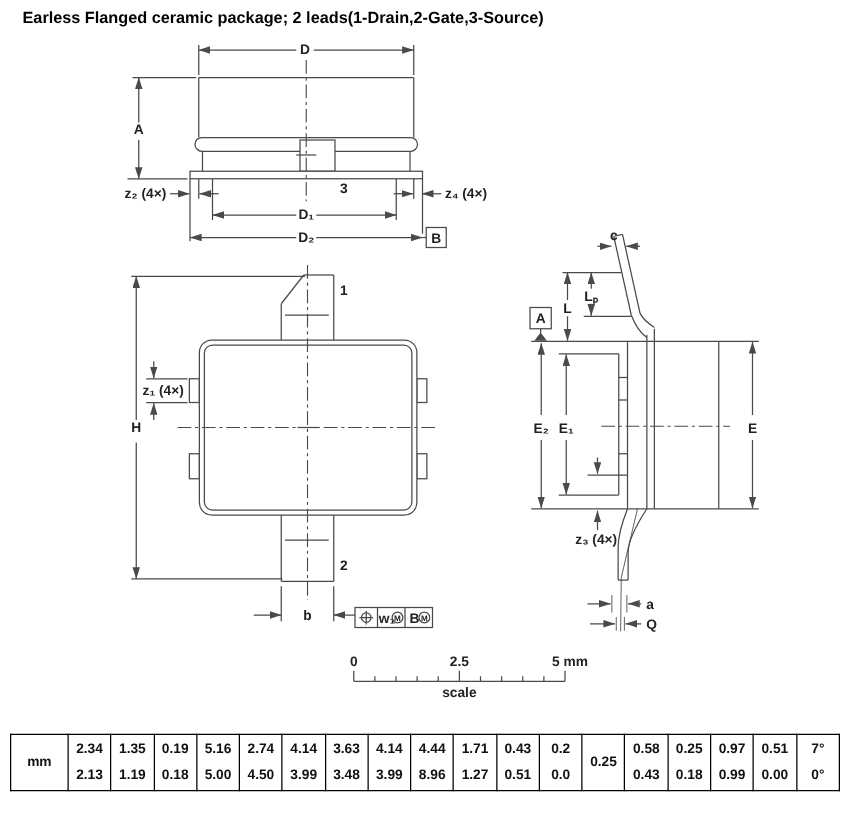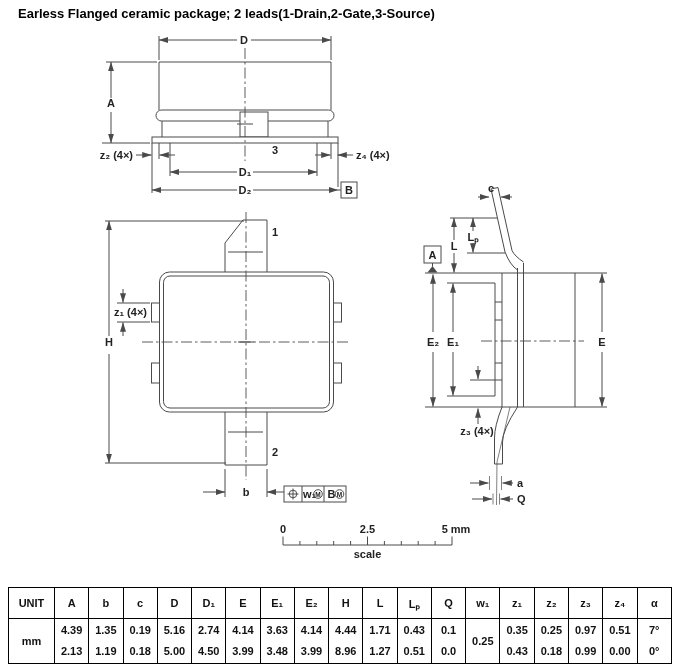--- a/index.html
+++ b/index.html
@@ -290,45 +290,24 @@
     <text x="367.5" y="557.5" text-anchor="middle">scale</text>
   </g>
 </svg>
 
 <table class="dims">
   <colgroup>
     <col style="width:46px">
     <col span="18">
   </colgroup>
   <tbody>
-      <tr>
-    <th>UNIT</th>
-    <th>A</th>
-    <th>b</th>
-    <th>c</th>
-    <th>D</th>
-    <th>D₁</th>
-    <th>E</th>
-    <th>E₁</th>
-    <th>E₂</th>
-    <th>H</th>
-    <th>L</th>
-    <th>Lₚ</th>
-    <th>Q</th>
-    <th>w₁</th>
-    <th>z₁</th>
-    <th>z₂</th>
-    <th>z₃</th>
-    <th>z₄</th>
-    <th>α</th>
-  </tr>
   <tr>
     <td>mm</td>
     <td>
-          <div class="mm2">4.39</div>
+          <div class="mm2">2.34</div>
           <div class="mm2">2.13</div>
         </td>
     <td>
           <div class="mm2">1.35</div>
           <div class="mm2">1.19</div>
         </td>
     <td>
           <div class="mm2">0.19</div>
           <div class="mm2">0.18</div>
         </td>
@@ -358,28 +337,28 @@
         </td>
     <td>
           <div class="mm2">1.71</div>
           <div class="mm2">1.27</div>
         </td>
     <td>
           <div class="mm2">0.43</div>
           <div class="mm2">0.51</div>
         </td>
     <td>
-          <div class="mm2">0.1</div>
+          <div class="mm2">0.2</div>
           <div class="mm2">0.0</div>
         </td>
     <td>
           <div class="single">0.25</div>
         </td>
     <td>
-          <div class="mm2">0.35</div>
+          <div class="mm2">0.58</div>
           <div class="mm2">0.43</div>
         </td>
     <td>
           <div class="mm2">0.25</div>
           <div class="mm2">0.18</div>
         </td>
     <td>
           <div class="mm2">0.97</div>
           <div class="mm2">0.99</div>
         </td>

